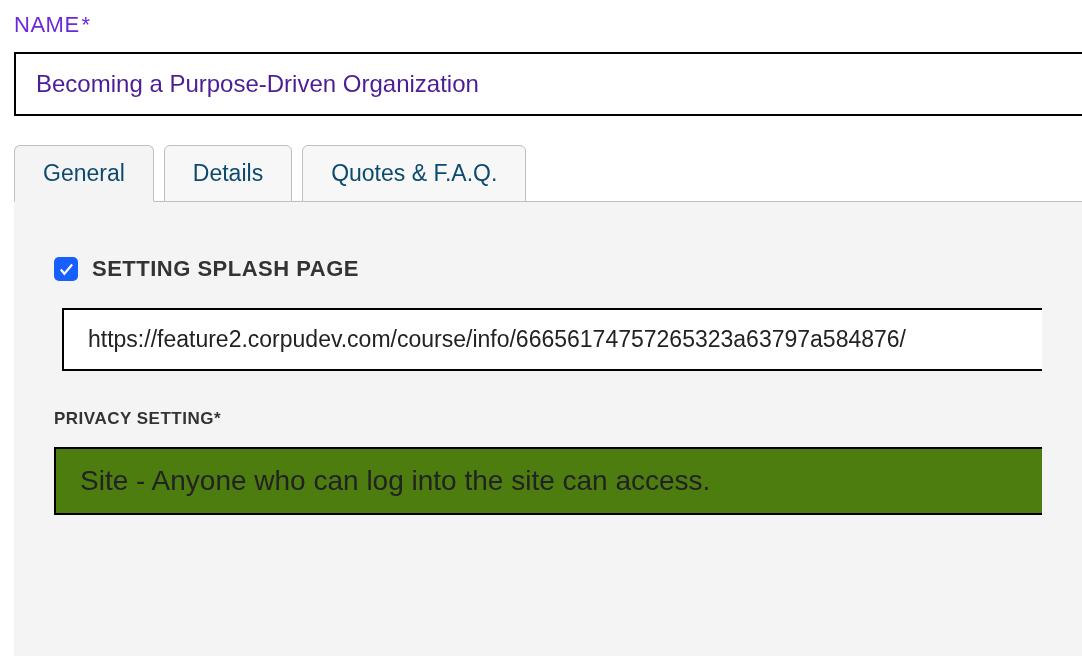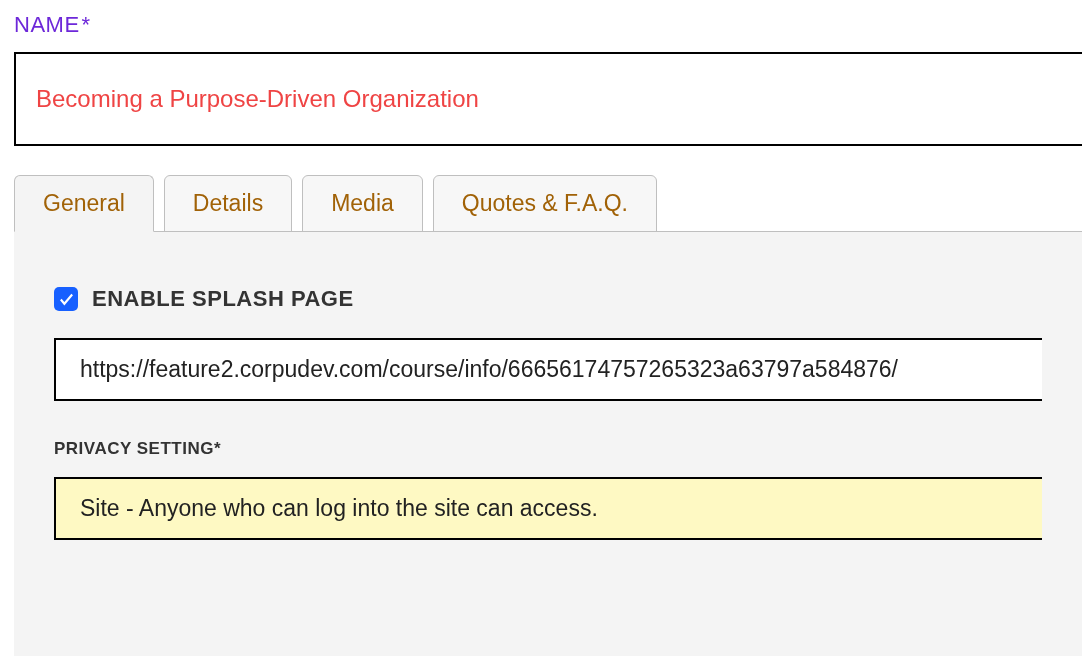--- a/index.html
+++ b/index.html
@@ -17,41 +17,41 @@
       letter-spacing: 0.5px;
       margin-bottom: 14px;
     }
     .field-label .req {
       margin-left: 2px;
     }
     .text-input {
       width: 100%;
       border: 2px solid #000;
       border-right: none;
-      padding: 31px 20px;
+      padding: 16px 20px;
       font-size: 24px;
-      color: #ef4444;
+      color: #4c1d95;
       outline: none;
       font-family: inherit;
     }
     .tabs-container {
       margin-top: 28px;
     }
     .tabs {
       display: flex;
       gap: 10px;
     }
     .tab {
       border: 1px solid #bfbfbf;
       border-top-left-radius: 6px;
       border-top-right-radius: 6px;
       background: #f7f7f7;
       padding: 14px 28px;
       font-size: 23px;
-      color: #a16207;
+      color: #0c4a6e;
       cursor: pointer;
       position: relative;
       top: 1px;
     }
     .tab.active {
       background: #f4f4f4;
       border-bottom: 1px solid #f4f4f4;
       z-index: 2;
     }
     .tab-panel {
@@ -92,67 +92,66 @@
       color: #333;
       letter-spacing: 0.5px;
     }
     .url-box {
       border: 2px solid #000;
       border-right: none;
       background: #fff;
       padding: 16px 24px;
       font-size: 23px;
       color: #222;
-      margin: 10px 0 38px 0;
+      margin: 10px 0 38px 8px;
       white-space: nowrap;
       overflow: hidden;
     }
     .privacy-label {
       font-weight: 700;
       font-size: 17px;
       color: #333;
       letter-spacing: 0.5px;
       margin: 32px 0 18px 0;
     }
     .privacy-select {
       border: 2px solid #000;
       border-right: none;
-      background: #fef9c3;
+      background: #4d7c0f;
       padding: 16px 24px;
-      font-size: 23px;
+      font-size: 28px;
       color: #222;
       cursor: pointer;
     }
   </style>
 </head>
 <body>
 
 
 
 <div class="field-label">
   <span>NAME</span><span class="req">*</span>
 </div>
 <input class="text-input" type="text" value="Becoming a Purpose-Driven Organization" style="">
 
 <div class="tabs-container">
   <div class="tabs">
     <div class="tab active">General</div>
     <div class="tab">Details</div>
-    <div class="tab">Media</div>
     <div class="tab">Quotes &amp; F.A.Q.</div>
   </div>
   <div class="tab-panel">
 
     <div class="checkbox-row">
       <div class="chk">
         <svg viewBox="0 0 24 24">
             <polyline points="4 12 9 18 20 5"></polyline>
           </svg>
       </div>
-      <div class="chk-label">ENABLE SPLASH PAGE</div>
+      <div class="chk-label">SETTING SPLASH PAGE</div>
     </div>
 
     <div class="url-box">https://feature2.corpudev.com/course/info/66656174757265323a63797a584876/</div>
 
 
     <div class="privacy-label">
       <span>PRIVACY SETTING</span><span class="req">*</span>
     </div>
 
     <div class="privacy-select">Site - Anyone who can log into the site can access.</div>

